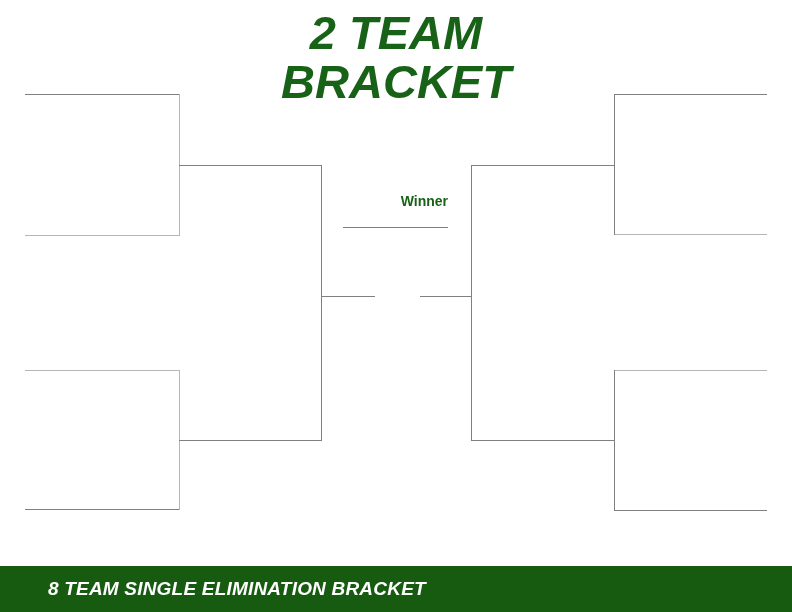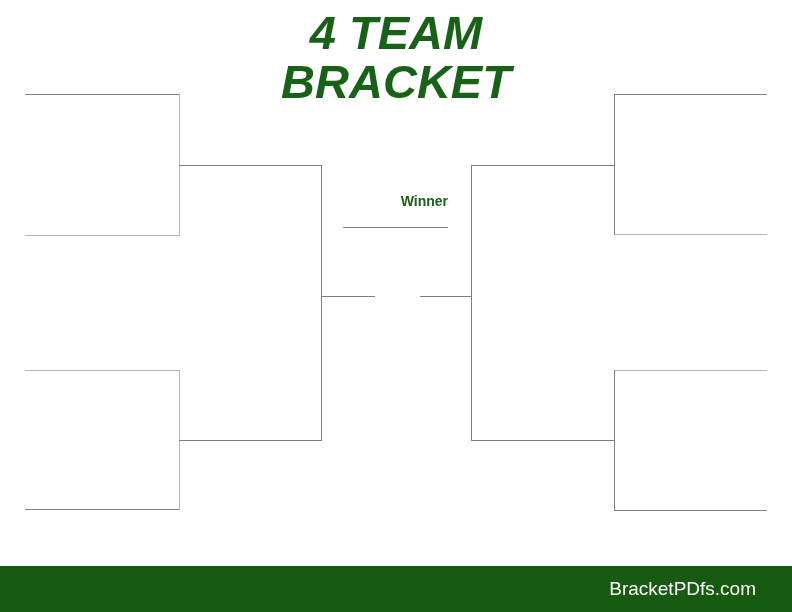--- a/index.html
+++ b/index.html
@@ -101,21 +101,21 @@
     font-weight: normal;
     font-size: 19px;
     line-height: 23px;
   }
 </style>
 </head>
 <body>
 
 <div id="page">
 
-  <div id="title">4 TEAM
+  <div id="title">2 TEAM
 BRACKET</div>
 
   <div class="hline" style="left:25px; top:94px; width:154px;"></div>
   <div class="hline soft" style="left:25px; top:235px; width:154px;"></div>
   <div class="vline soft" style="left:179px; top:94px; height:142px;"></div>
 
   <div class="hline soft" style="left:25px; top:370px; width:154px;"></div>
   <div class="hline" style="left:25px; top:509px; width:154px;"></div>
   <div class="vline soft" style="left:179px; top:370px; height:140px;"></div>
 
@@ -136,16 +136,16 @@
   <div class="hline" style="left:471px; top:165px; width:144px;"></div>
   <div class="hline" style="left:471px; top:440px; width:144px;"></div>
   <div class="vline" style="left:471px; top:165px; height:276px;"></div>
 
   <div class="hline" style="left:420px; top:296px; width:52px;"></div>
 
   <div id="winner-label">Winner</div>
   <div id="winner-line"></div>
 
   <div id="footer">
-    <div id="footer-site">BracketPDfs.com</div>
+    <div id="footer-title">8 TEAM SINGLE ELIMINATION BRACKET</div>
   </div>
 
 </div>
 
 </body></html>

